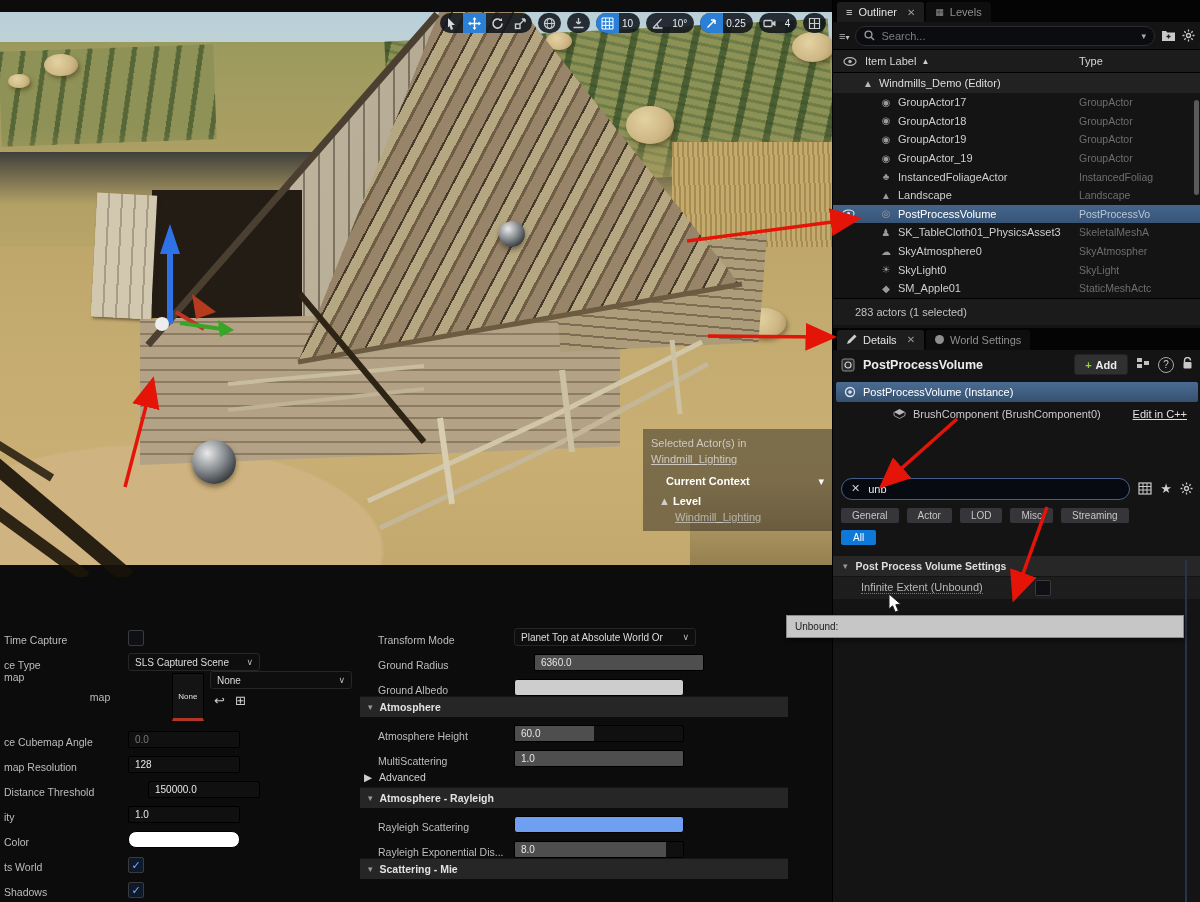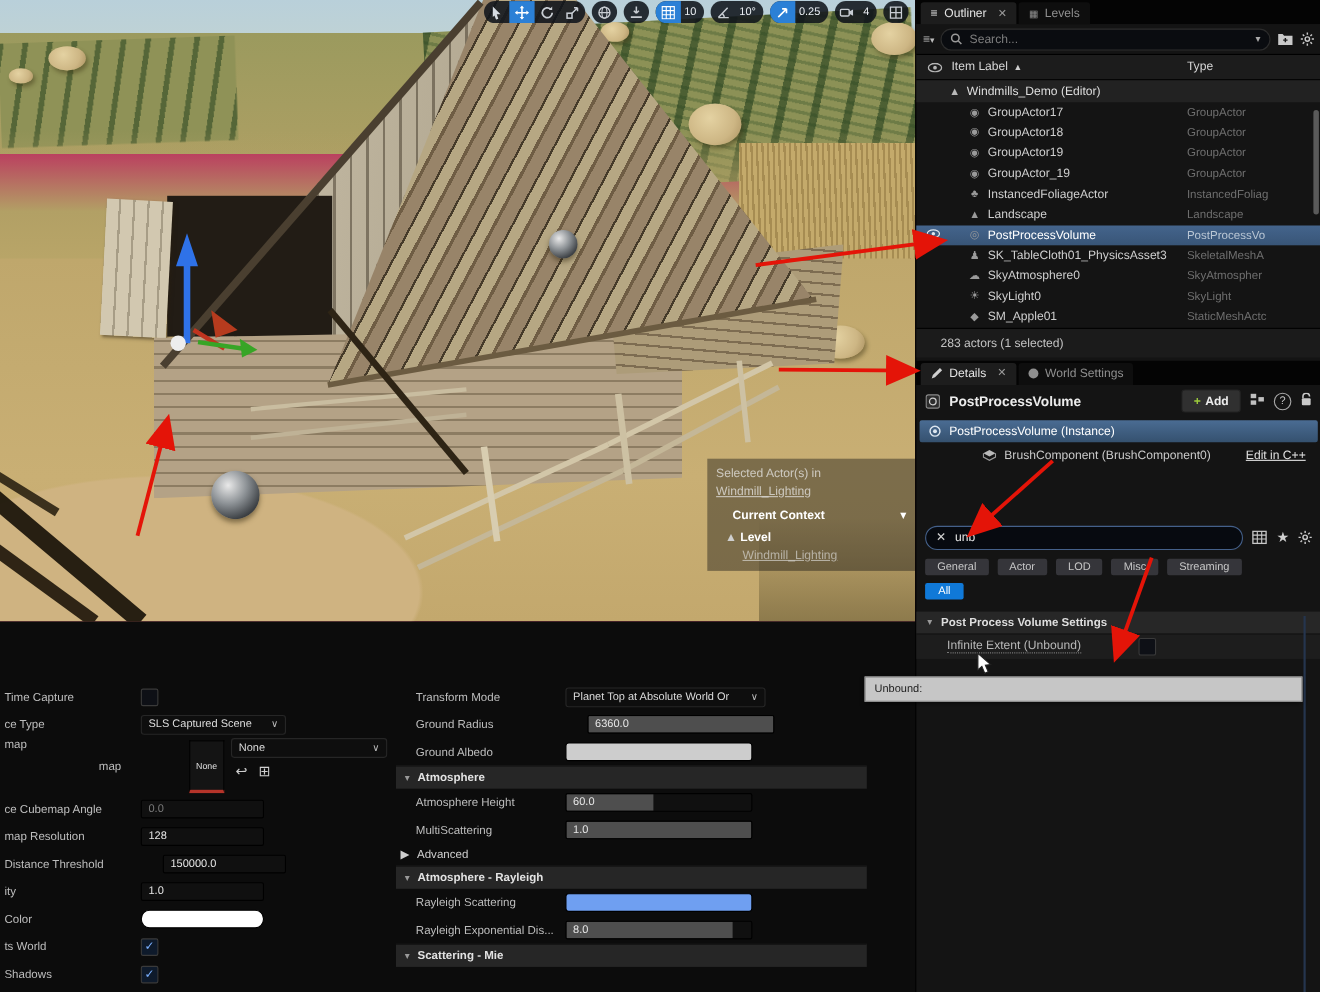--- a/index.html
+++ b/index.html
@@ -1,19 +1,19 @@
 <!DOCTYPE html>
 <html><head>
 <meta charset="utf-8">
 <style>
   html,body{margin:0;padding:0;background:#000;}
   #app{position:relative;width:1200px;height:902px;overflow:hidden;
        font-family:"Liberation Sans","DejaVu Sans",sans-serif;background:#0c0c0c;}
   
-  #viewport{position:absolute;left:0;top:0;width:964px;height:565px;overflow:hidden;background:#be185d;}
+  #viewport{position:absolute;left:0;top:12px;width:964px;height:565px;overflow:hidden;background:#0f172a;}
   .sky{position:absolute;left:0;top:0;width:832px;height:120px;background:linear-gradient(#b9d0da,#cdd7c8);}
   .farfield{position:absolute;left:0;top:30px;width:832px;height:110px;background:linear-gradient(#9b9a5e,#ac9f63);}
   .cropleft{position:absolute;left:0;top:36px;width:215px;height:95px;
     background:repeating-linear-gradient(100deg,rgba(38,66,30,.55) 0 5px,rgba(0,0,0,0) 5px 22px),#8f9257;filter:blur(.6px);transform:rotate(-2deg);}
   .cropright{position:absolute;left:388px;top:18px;width:444px;height:150px;
     background:repeating-linear-gradient(105deg,rgba(34,62,28,.6) 0 7px,rgba(0,0,0,0) 7px 30px),
                repeating-linear-gradient(15deg,rgba(52,82,40,.35) 0 3px,rgba(0,0,0,0) 3px 9px),#8c9156;
     filter:blur(.7px);transform:rotate(-3deg);}
   .midfield{position:absolute;left:0;top:118px;width:832px;height:135px;background:linear-gradient(rgba(171,157,96,0),#b2a065 55%,#bba769);}
   .wheatright{position:absolute;left:672px;top:130px;width:160px;height:230px;
@@ -55,21 +55,21 @@
     color:#e6e6e6;font-size:11px;padding:6px 8px;box-sizing:border-box;line-height:16px;}
   #vp-overlay .dim{color:rgba(235,235,235,.72);}
   #vp-overlay .lnk{text-decoration:underline;}
   #vp-overlay .ctx{font-weight:bold;color:#fff;display:flex;justify-content:space-between;margin-top:6px;margin-left:15px;}
   #vp-overlay .lvl{color:#fff;margin-top:4px;padding-left:8px;}
   #vp-overlay .lvl2{color:rgba(230,230,230,.6);padding-left:24px;text-decoration:underline;}
   
   #bottom{position:absolute;left:0;top:565px;width:832px;height:337px;background:#0c0c0c;color:#c8c8c8;font-size:10.5px;}
   #leftcol{position:absolute;left:0;top:56px;width:352px;}
   #midcol{position:absolute;left:360px;top:56px;width:428px;}
-  .prow{display:flex;align-items:center;height:25px;}
+  .prow{display:flex;align-items:flex-end;height:25px;}
   .plabel{width:124px;padding-left:4px;color:#bdbdbd;white-space:nowrap;overflow:hidden;}
   .plabel2{width:136px;padding-left:18px;color:#bdbdbd;white-space:nowrap;overflow:hidden;}
   .pfield{position:relative;height:15px;background:#101010;border:1px solid #000;border-radius:2px;overflow:hidden;}
   .pfield .fill{position:absolute;top:0;left:0;bottom:0;background:#4e4e4e;}
   .pfield span{position:relative;display:block;font-size:10px;color:#e6e6e6;padding-left:6px;line-height:15px;}
   .pfield.dis span{color:#7a7a7a;}
   .pdrop{display:flex;align-items:center;justify-content:space-between;height:16px;background:#0e0e0e;border:1px solid #262626;
     border-radius:3px;color:#dcdcdc;font-size:10px;padding:0 6px;}
   .pswatch{height:15px;border:1px solid #000;}
   .pcheck{width:14px;height:14px;background:#0e1016;border:1px solid #3a3a3a;border-radius:2px;

